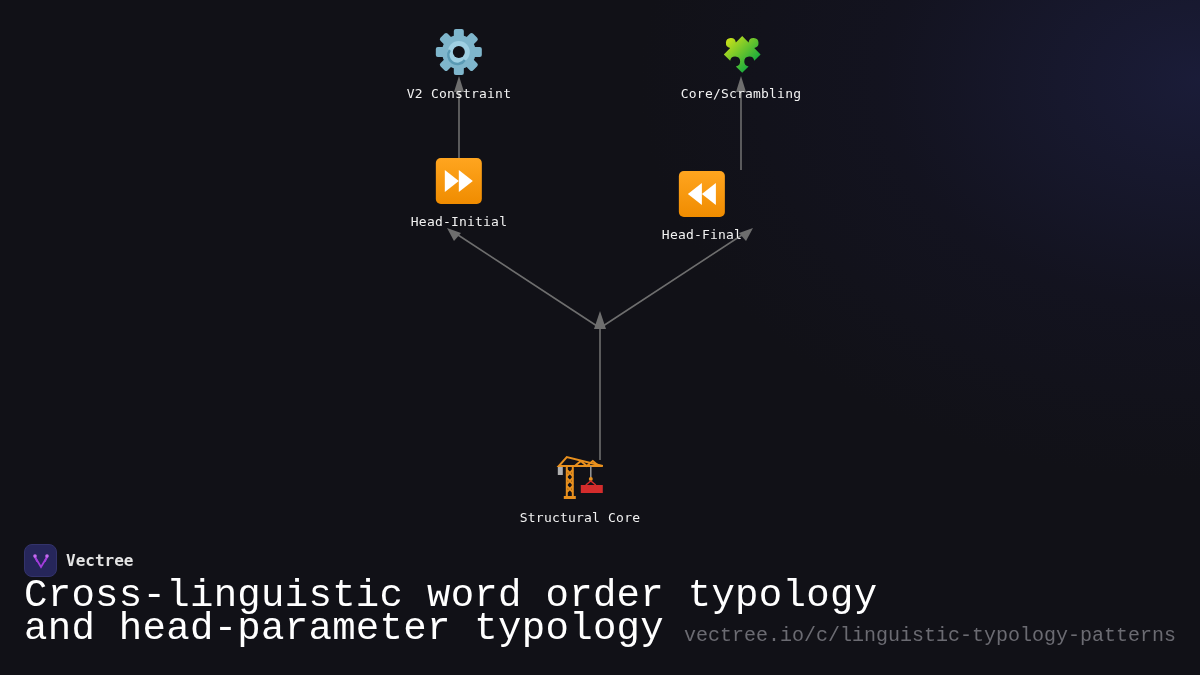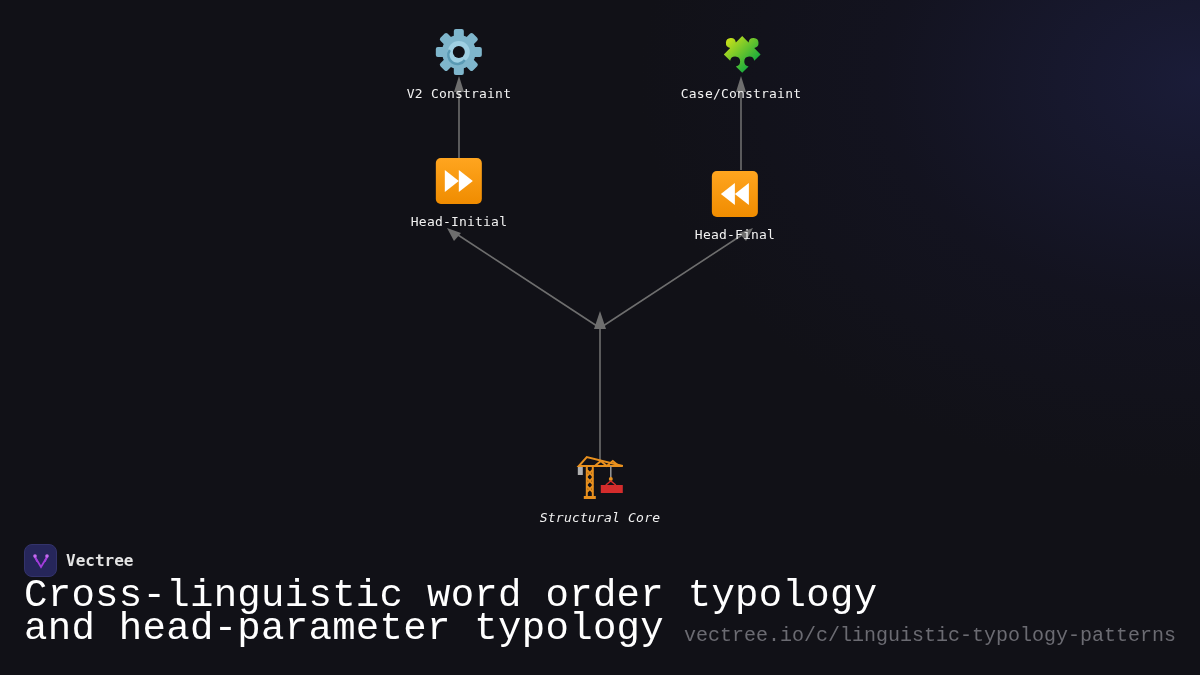--- a/index.html
+++ b/index.html
@@ -143,48 +143,48 @@
         <linearGradient id="pz" x1="0" y1="0" x2="0" y2="1">
           <stop offset="0" stop-color="#c8e01a"></stop>
           <stop offset="1" stop-color="#1fae3c"></stop>
         </linearGradient>
       </defs>
       <g transform="rotate(-45 25 25)">
         <path fill="url(#pz)" d="M12 14 H21 a5 5 0 1 1 8 0 H38 V23 a5 5 0 1 1 0 8 V40 H29 a5 5 0 1 0 -8 0 H12 V31 a5 5 0 1 0 0 -8 Z"></path>
       </g>
     </svg>
   </span>
-  <span class="label">Case/Constraint</span>
+  <span class="label">Core/Scrambling</span>
 </div>
 
 <div class="node" style="left:459px; top:156px;">
   <span class="icon">
     <span class="icon-box">
       <svg width="46" height="46" viewBox="0 0 46 46">
         <polygon fill="#ffffff" points="9,12 23,23 9,34"></polygon>
         <polygon fill="#ffffff" points="23,12 37,23 23,34"></polygon>
       </svg>
     </span>
   </span>
   <span class="label">Head-Initial</span>
 </div>
 
-<div class="node" style="left:735px; top:169px;">
+<div class="node" style="left:702px; top:169px;">
   <span class="icon">
     <span class="icon-box">
       <svg width="46" height="46" viewBox="0 0 46 46">
         <polygon fill="#ffffff" points="37,12 23,23 37,34"></polygon>
         <polygon fill="#ffffff" points="23,12 9,23 23,34"></polygon>
       </svg>
     </span>
   </span>
   <span class="label">Head-Final</span>
 </div>
 
-<div class="node" style="left:600px; top:452px;font-style:italic;">
+<div class="node" style="left:580px; top:452px;">
   <span class="icon">
     <svg width="54" height="50" viewBox="0 0 54 50">
       <g stroke="#e8901e" stroke-width="2" fill="none">
         <path d="M6 14 L50 14 L14 5 Z"></path>
         <path d="M14 14 L14 44 M20 14 L20 44"></path>
         <path d="M14 18 L20 24 M20 18 L14 24 M14 26 L20 32 M20 26 L14 32 M14 34 L20 40 M20 34 L14 40"></path>
         <path d="M22 14 L28 9 L34 14 L40 9 L46 14"></path>
       </g>
       <rect x="5" y="15" width="5" height="8" fill="#b0b0b0"></rect>
       <rect x="11" y="44" width="12" height="3" fill="#e8901e"></rect>

